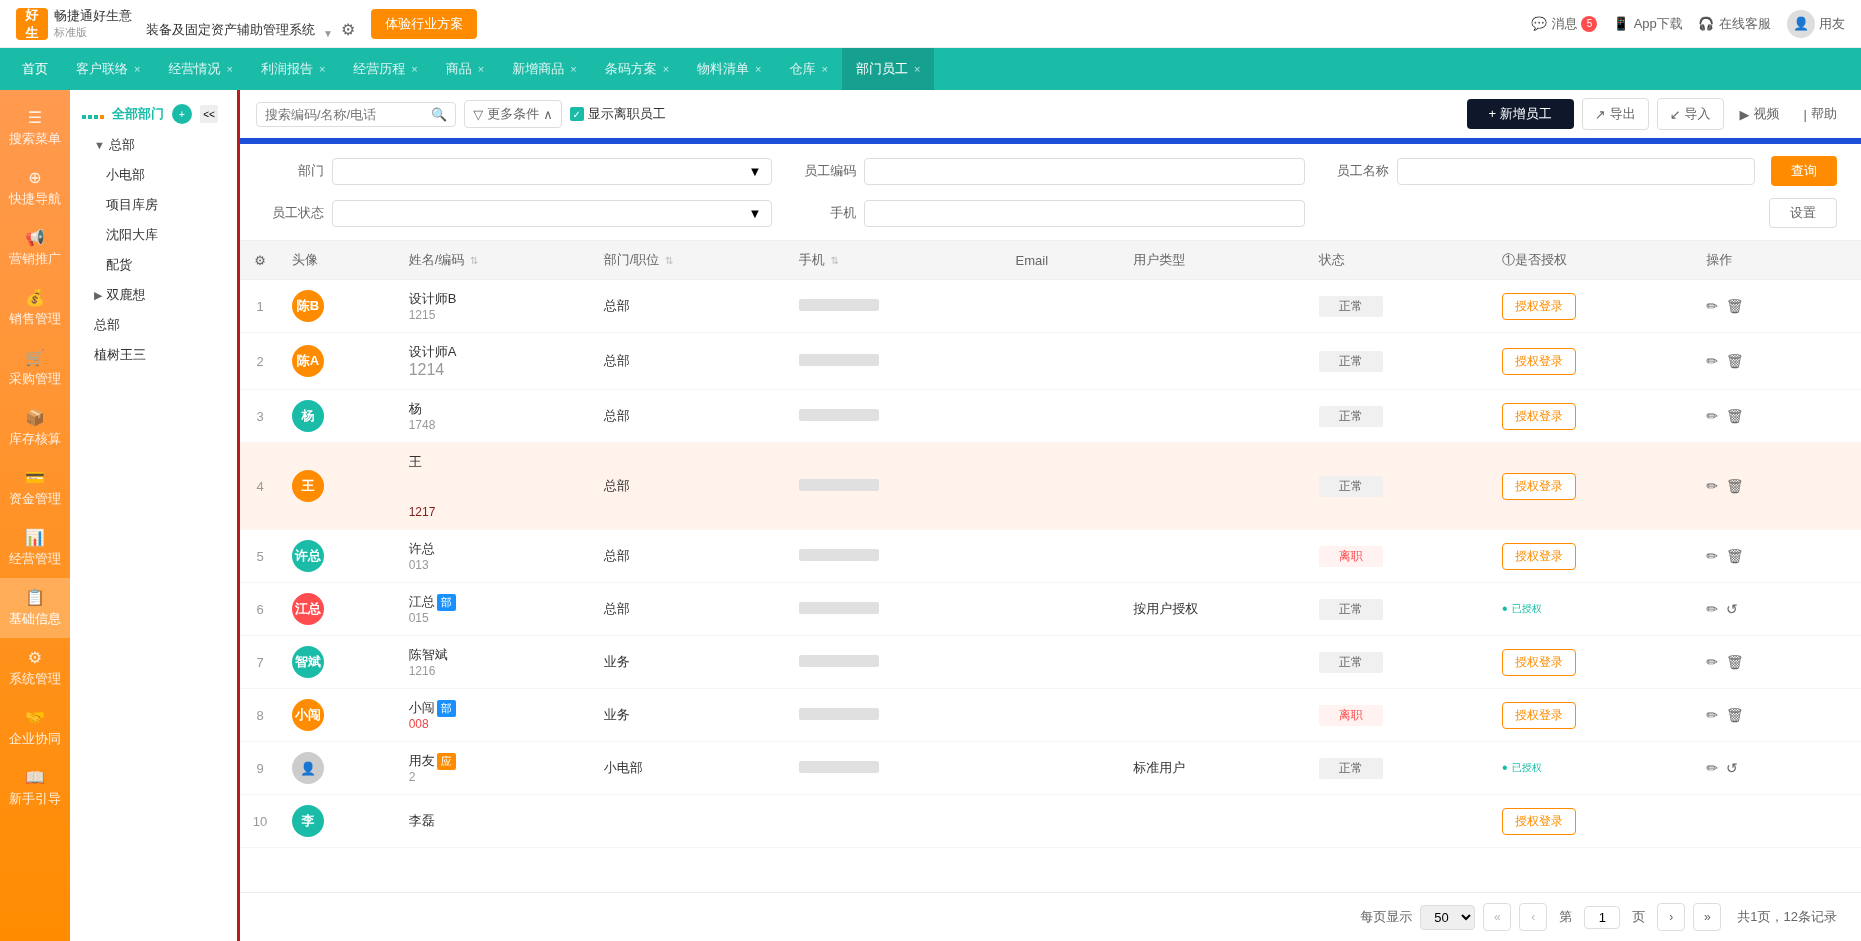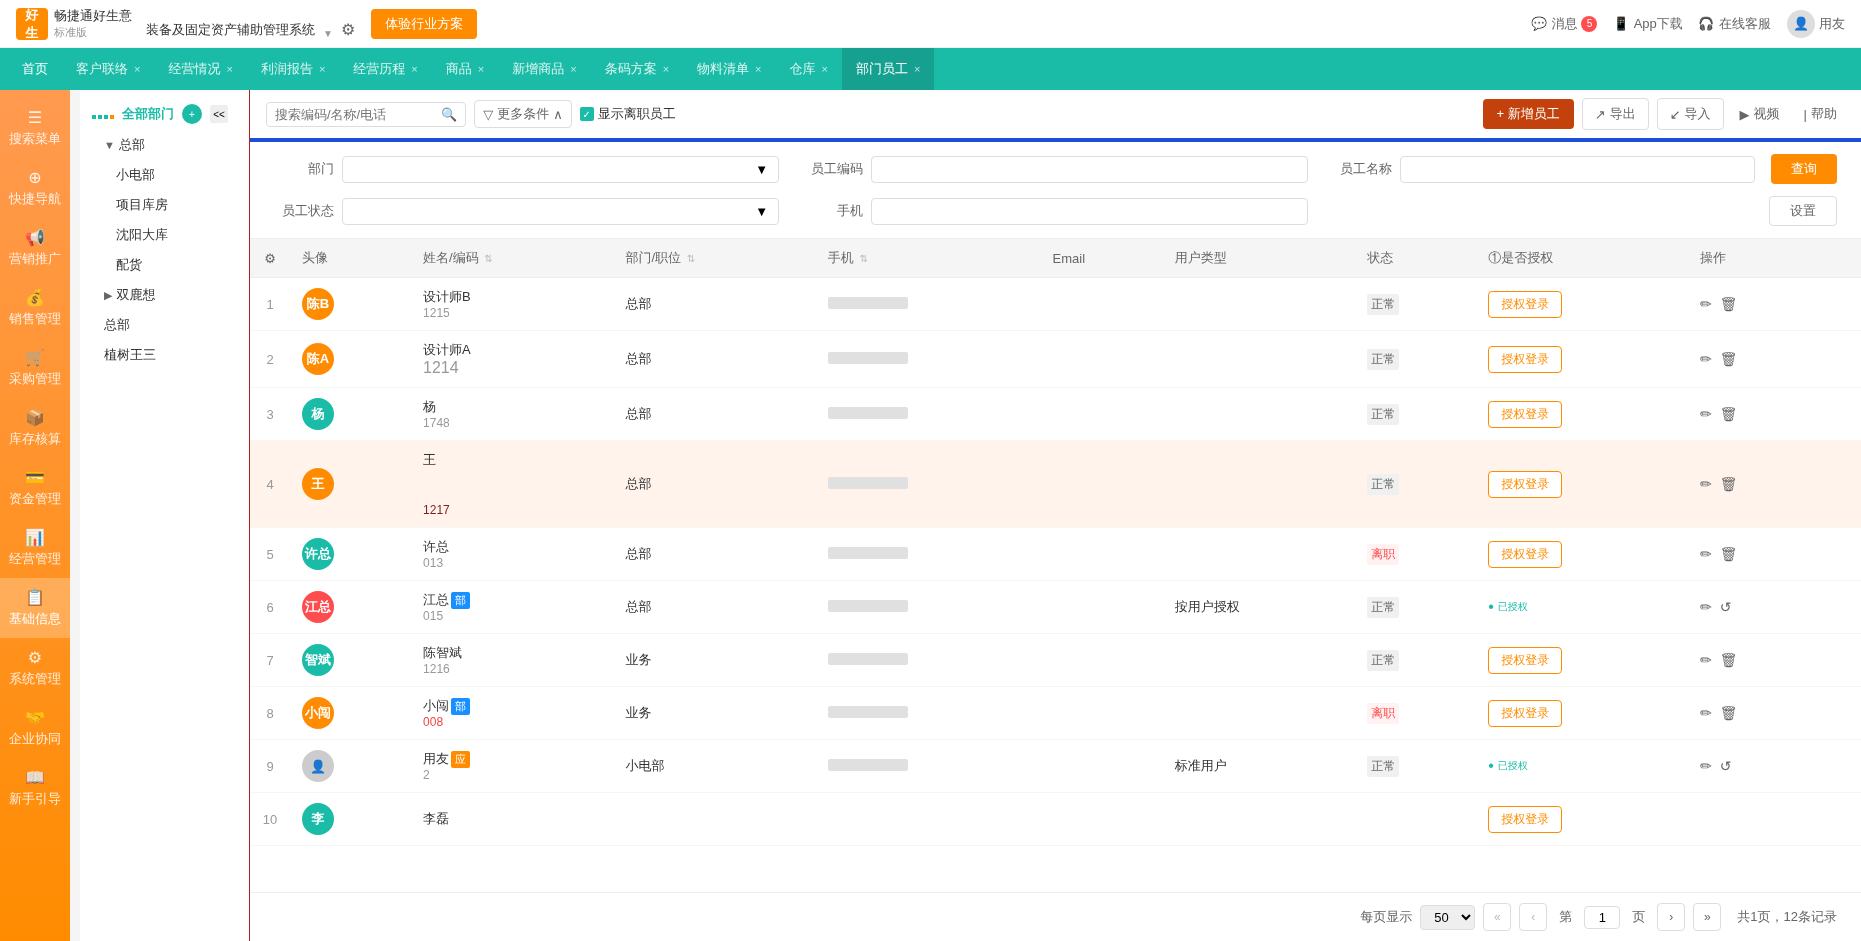--- a/index.html
+++ b/index.html
@@ -29,38 +29,38 @@
     
     .main-layout { display: flex; flex: 1; overflow: hidden; }
     
     
     .icon-sidebar { width: 70px; background: linear-gradient(180deg, #ff9a50 0%, #ff8c00 100%); display: flex; flex-direction: column; align-items: center; padding-top: 8px; flex-shrink: 0; }
     .icon-sidebar-item { width: 100%; padding: 10px 4px; display: flex; flex-direction: column; align-items: center; gap: 3px; cursor: pointer; color: rgba(255,255,255,0.85); font-size: 11px; text-align: center; }
     .icon-sidebar-item.active { background: rgba(255,255,255,0.25); color: white; }
     .icon-sidebar-item .icon-sym { font-size: 16px; }
     
     
-    .dept-sidebar { width: 170px; background: #fff; border-right: 1px solid #b91c1c; flex-shrink: 0; overflow-y: auto; padding: 8px 0; margin-left: 10px; }
+    .dept-sidebar { width: 170px; background: #fff; border-right: 3px solid #b91c1c; flex-shrink: 0; overflow-y: auto; padding: 8px 0; }
     .dept-item { padding: 6px 16px; cursor: pointer; color: #333; font-size: 13px; }
     .dept-item.indent { padding-left: 28px; }
     .dept-icon-btn { width: 20px; height: 20px; background: #1abca8; border-radius: 50%; display: flex; align-items: center; justify-content: center; color: white; font-size: 10px; cursor: pointer; }
     .dept-collapse-btn { width: 18px; height: 18px; background: #eee; border-radius: 2px; display: flex; align-items: center; justify-content: center; font-size: 10px; cursor: pointer; margin-left: 4px; }
 
     
     .content-area { flex: 1; display: flex; flex-direction: column; overflow: hidden; }
     
     
-    .filter-bar { background: #fff; padding: 8px 16px; border-bottom: 4px solid #1d4ed8; display: flex; align-items: center; gap: 8px; flex-shrink: 0; }
+    .filter-bar { background: #fff; padding: 8px 16px; border-bottom: 6px solid #1d4ed8; display: flex; align-items: center; gap: 8px; flex-shrink: 0; }
     .search-input-wrap { display: flex; align-items: center; border: 1px solid #ddd; border-radius: 4px; padding: 4px 8px; gap: 6px; min-width: 200px; }
     .search-input-wrap input { border: none; outline: none; font-size: 13px; width: 160px; }
     .filter-btn { display: flex; align-items: center; gap: 4px; color: #666; cursor: pointer; font-size: 13px; padding: 4px 8px; border: 1px solid #ddd; border-radius: 4px; background: white; }
     .checkbox-item { display: flex; align-items: center; gap: 4px; color: #333; cursor: pointer; font-size: 13px; }
     .checkbox-teal { width: 14px; height: 14px; background: #1abca8; border-radius: 2px; display: flex; align-items: center; justify-content: center; color: white; font-size: 10px; }
     .action-btns { margin-left: auto; display: flex; align-items: center; gap: 8px; }
-    .btn-primary { background: #c2410c; color: white; border: none; padding: 6px 14px; border-radius: 4px; cursor: pointer; font-size: 13px; display: flex; align-items: center; gap: 4px; }
+    .btn-primary { background: #0f172a; color: white; border: none; padding: 6px 22px; border-radius: 4px; cursor: pointer; font-size: 13px; display: flex; align-items: center; gap: 4px; }
     .btn-outline { color: #666; background: white; border: 1px solid #ddd; padding: 6px 12px; border-radius: 4px; cursor: pointer; font-size: 13px; display: flex; align-items: center; gap: 4px; }
     .btn-text { color: #666; background: none; border: none; padding: 6px 8px; cursor: pointer; font-size: 13px; display: flex; align-items: center; gap: 4px; }
 
     
     .adv-filter { background: #fff; padding: 12px 24px 12px; border-bottom: 1px solid #eee; display: grid; grid-template-columns: 1fr 1fr 1fr; gap: 12px 24px; flex-shrink: 0; }
     .filter-row { display: flex; align-items: center; gap: 8px; }
     .filter-label { color: #666; font-size: 13px; white-space: nowrap; min-width: 60px; text-align: right; }
     .filter-input { flex: 1; border: 1px solid #ddd; border-radius: 4px; padding: 5px 10px; font-size: 13px; outline: none; }
     .filter-select { flex: 1; border: 1px solid #ddd; border-radius: 4px; padding: 5px 10px; font-size: 13px; outline: none; display: flex; align-items: center; justify-content: space-between; background: white; cursor: pointer; }
     .btn-search { background: #ff8c00; color: white; border: none; padding: 6px 20px; border-radius: 4px; cursor: pointer; font-size: 13px; }
@@ -70,21 +70,21 @@
     .table-wrap { flex: 1; overflow-y: auto; background: #fff; }
     table { width: 100%; border-collapse: collapse; }
     thead tr { background: #f5f5f5; }
     th { padding: 10px 12px; text-align: left; color: #666; font-weight: normal; font-size: 13px; border-bottom: 1px solid #eee; white-space: nowrap; }
     td { padding: 10px 12px; color: #333; font-size: 13px; border-bottom: 1px solid #f5f5f5; vertical-align: middle; }
     tr.highlighted { background: #fff3eb; }
     .avatar-circle { width: 32px; height: 32px; border-radius: 50%; display: flex; align-items: center; justify-content: center; color: white; font-size: 13px; font-weight: bold; flex-shrink: 0; }
     .avatar-gray { background: #ccc; }
     .tag-blue { background: #1890ff; color: white; font-size: 11px; padding: 1px 4px; border-radius: 2px; margin-left: 2px; }
     .tag-orange { background: #ff8c00; color: white; font-size: 11px; padding: 1px 4px; border-radius: 2px; margin-left: 2px; }
-    .status-badge { display: inline-block; padding: 2px 4px; border-radius: 2px; font-size: 12px; }
+    .status-badge { display: inline-block; padding: 2px 20px; border-radius: 2px; font-size: 12px; }
     .status-normal { background: #f0f0f0; color: #666; }
     .status-resigned { background: #fff2f0; color: #ff4d4f; }
     .auth-btn { background: white; color: #ff8c00; border: 1px solid #ff8c00; padding: 4px 12px; border-radius: 4px; cursor: pointer; font-size: 12px; white-space: nowrap; }
     .auth-granted { color: #1abca8; font-size: 10px; display: flex; align-items: center; gap: 4px; }
     .auth-granted::before { content: '•'; font-size: 16px; }
     .op-btns { display: flex; gap: 8px; align-items: center; }
     .op-btn { color: #666; cursor: pointer; font-size: 14px; }
     .blurred-text { background: #e0e0e0; border-radius: 2px; height: 12px; width: 80px; display: inline-block; }
     .sort-icon { color: #bbb; font-size: 10px; margin-left: 2px; }
     

